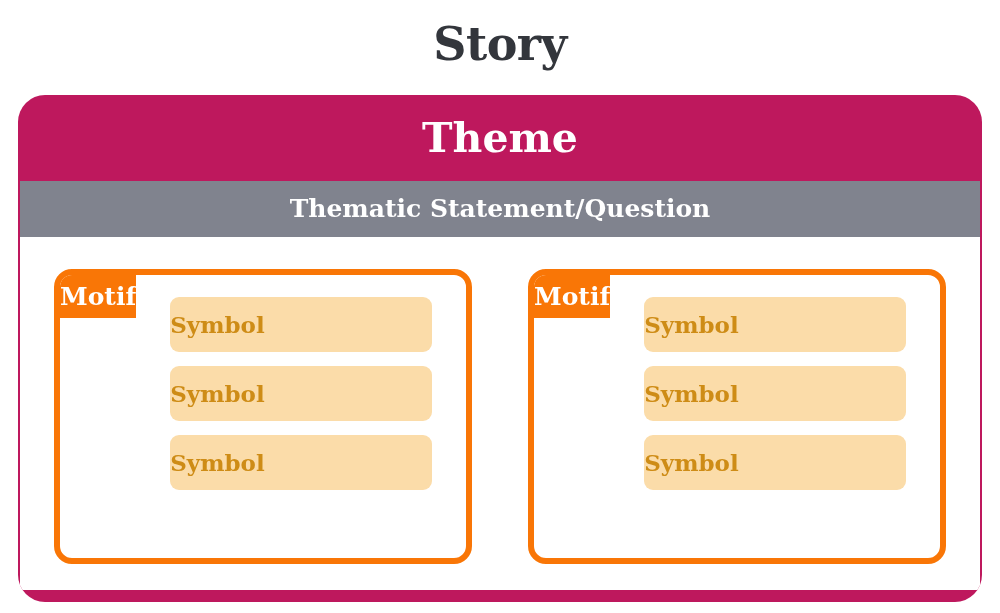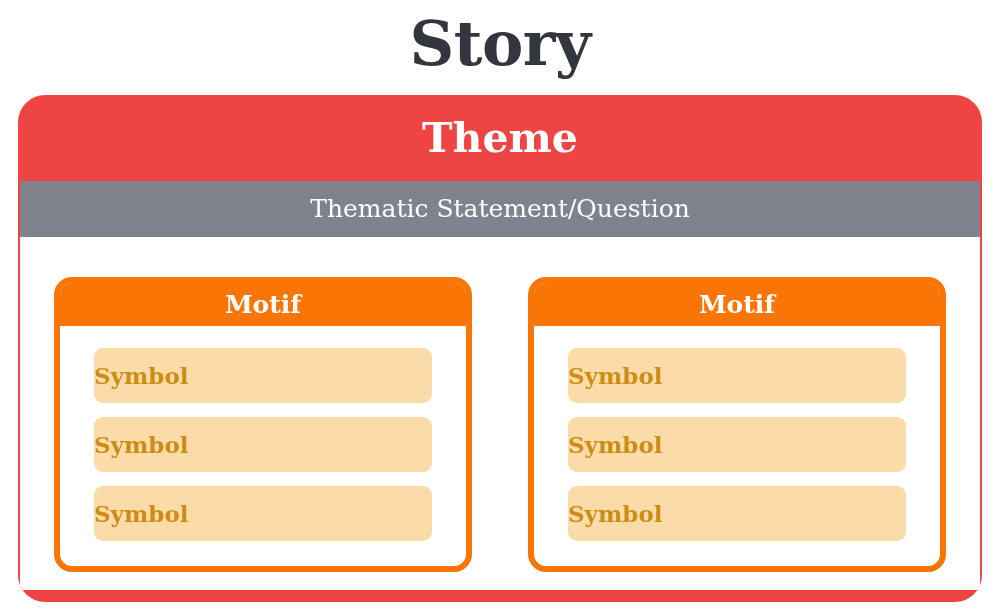--- a/index.html
+++ b/index.html
@@ -15,36 +15,36 @@
     position: relative;
   }
 
   
   .page-title {
     position: absolute;
     left: 0;
     top: 4px;
     width: 1000px;
     text-align: center;
-    font-size: 62px;
+    font-size: 46px;
     font-weight: bold;
     color: #33363c;
     letter-spacing: -0.5px;
     line-height: 80px;
   }
 
   
   .theme-container {
     position: absolute;
     left: 18px;
     top: 95px;
     width: 964px;
     height: 507px;
     box-sizing: border-box;
-    background: #ef4444;
+    background: #be185d;
     border-radius: 27px;
     overflow: hidden;
   }
 
   .theme-header {
     position: absolute;
     left: 0;
     top: 0;
     width: 964px;
     height: 86px;
@@ -58,21 +58,21 @@
   .thematic-bar {
     position: absolute;
     left: 2px;
     top: 86px;
     width: 960px;
     height: 56px;
     background: #80838e;
     color: #ffffff;
     text-align: center;
     font-size: 25px;
-    font-weight: normal;
+    font-weight: bold;
     line-height: 56px;
   }
 
   
   .motif-stage {
     position: absolute;
     left: 2px;
     top: 142px;
     width: 960px;
     height: 353px;
@@ -80,28 +80,28 @@
     display: flex;
     justify-content: space-between;
     padding: 0 34px;
     box-sizing: border-box;
   }
 
   
   .motif-card {
     width: 418px;
     height: 295px;
-    margin-top: 40px;
+    margin-top: 32px;
     box-sizing: border-box;
     border: 6px solid #f97606;
     border-radius: 18px;
     background: #ffffff;
     overflow: hidden;
     display: flex;
-    flex-direction: column;
+    flex-direction: row;
   }
 
   .motif-header {
     height: 43px;
     flex: 0 0 43px;
     background: #f97606;
     color: #ffffff;
     text-align: center;
     font-size: 25px;
     font-weight: bold;

